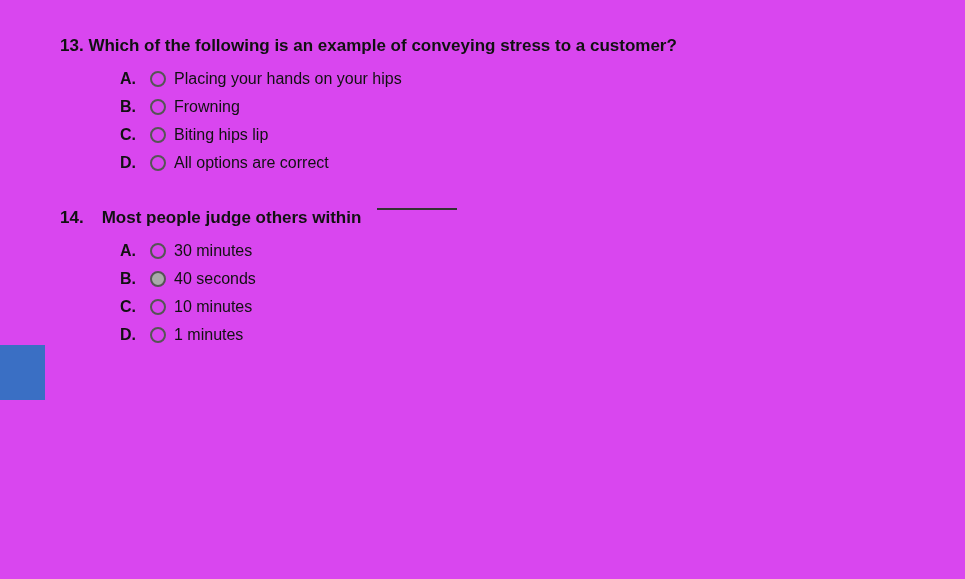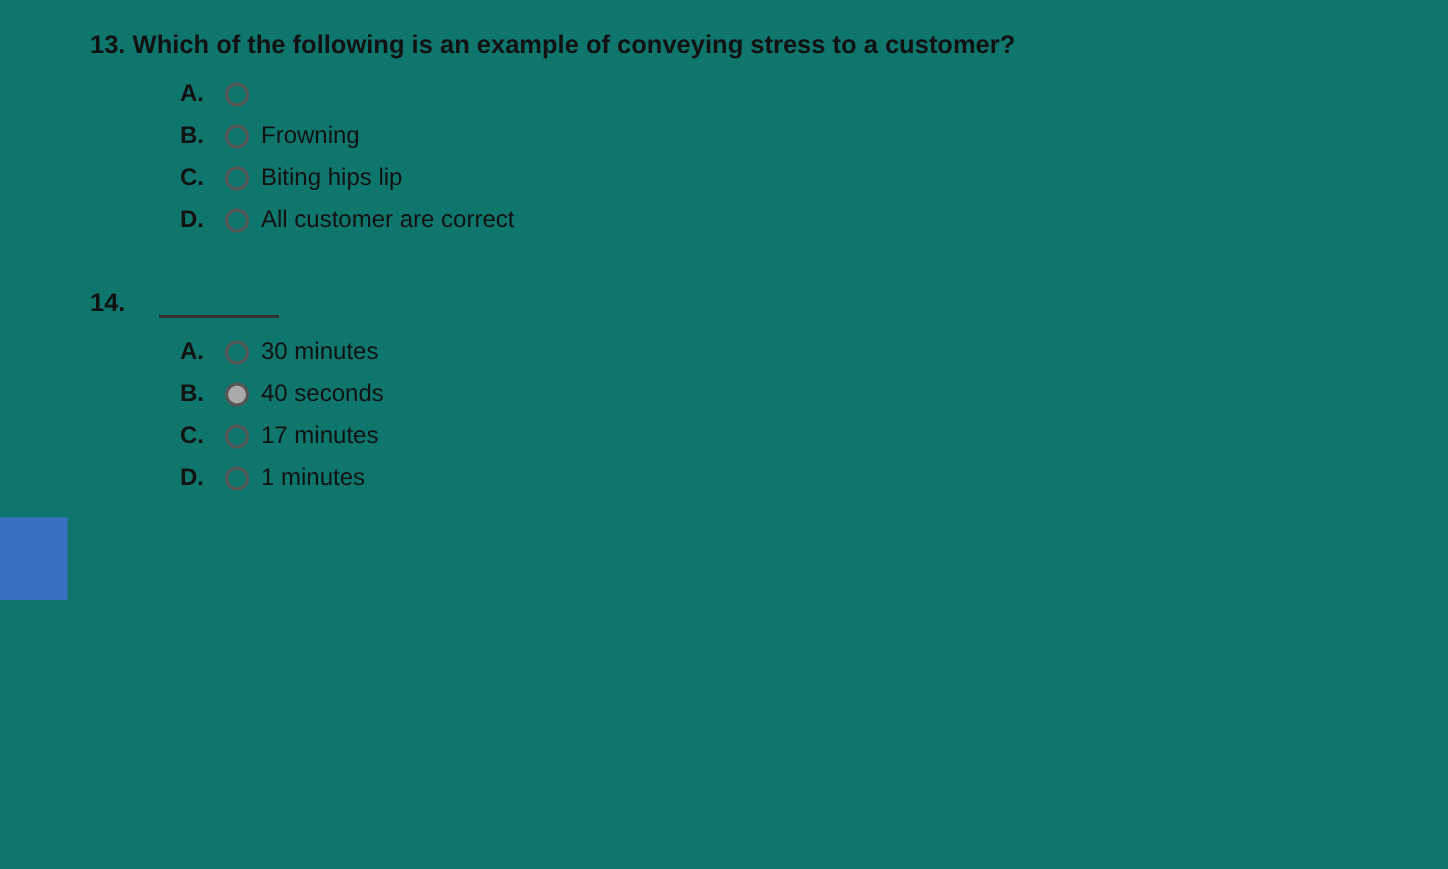--- a/index.html
+++ b/index.html
@@ -13,23 +13,23 @@
       height: 579px;
       background: #d8d8d8;
       font-family: Arial, sans-serif;
       overflow: hidden;
       position: relative;
     }
 
     .page {
       width: 965px;
       height: 579px;
-      background: #0f766e;
+      background: #d946ef;
       position: relative;
-      padding: 20px 60px;
+      padding: 36px 60px;
     }
 
     .blue-bar {
       position: absolute;
       left: 0;
       top: 345px;
       width: 45px;
       height: 55px;
       background: #3a6fc4;
     }
@@ -89,21 +89,21 @@
       background: #aaa;
     }
 
     .option-text {
       font-size: 16px;
       color: #111;
     }
 
     .q14-header {
       display: flex;
-      align-items: flex-end;
+      align-items: flex-start;
       flex-wrap: wrap;
       margin-bottom: 14px;
       gap: 12px;
     }
 
     .blank-line {
       display: inline-block;
       width: 80px;
       border-bottom: 2px solid #333;
       margin: 0 4px;
@@ -118,59 +118,61 @@
 
   <div class="question-block">
     <div class="question-number">
       <span>13.</span>
       <span class="question-text"> Which of the following is an example of conveying stress to a customer?</span>
     </div>
     <ul class="options-list">
       <li>
         <span class="option-letter">A.</span>
         <span class="radio-circle"></span>
+        <span class="option-text">Placing your hands on your hips</span>
       </li>
       <li>
         <span class="option-letter">B.</span>
         <span class="radio-circle"></span>
         <span class="option-text">Frowning</span>
       </li>
       <li>
         <span class="option-letter">C.</span>
         <span class="radio-circle"></span>
         <span class="option-text">Biting hips lip</span>
       </li>
       <li>
         <span class="option-letter">D.</span>
         <span class="radio-circle"></span>
-        <span class="option-text">All customer are correct</span>
+        <span class="option-text">All options are correct</span>
       </li>
     </ul>
   </div>
 
   <div class="question-block">
     <div class="q14-header">
       <span class="question-text" style="font-weight:bold; margin-right:6px;">14.</span>
+      <span class="question-text">Most people judge others within</span>
       <span class="blank-line"></span>
     </div>
     <ul class="options-list">
       <li>
         <span class="option-letter">A.</span>
         <span class="radio-circle"></span>
         <span class="option-text">30 minutes</span>
       </li>
       <li>
         <span class="option-letter">B.</span>
         <span class="radio-circle selected"></span>
         <span class="option-text">40 seconds</span>
       </li>
       <li>
         <span class="option-letter">C.</span>
         <span class="radio-circle"></span>
-        <span class="option-text">17 minutes</span>
+        <span class="option-text">10 minutes</span>
       </li>
       <li>
         <span class="option-letter">D.</span>
         <span class="radio-circle"></span>
         <span class="option-text">1 minutes</span>
       </li>
     </ul>
   </div>
 </div>
 

